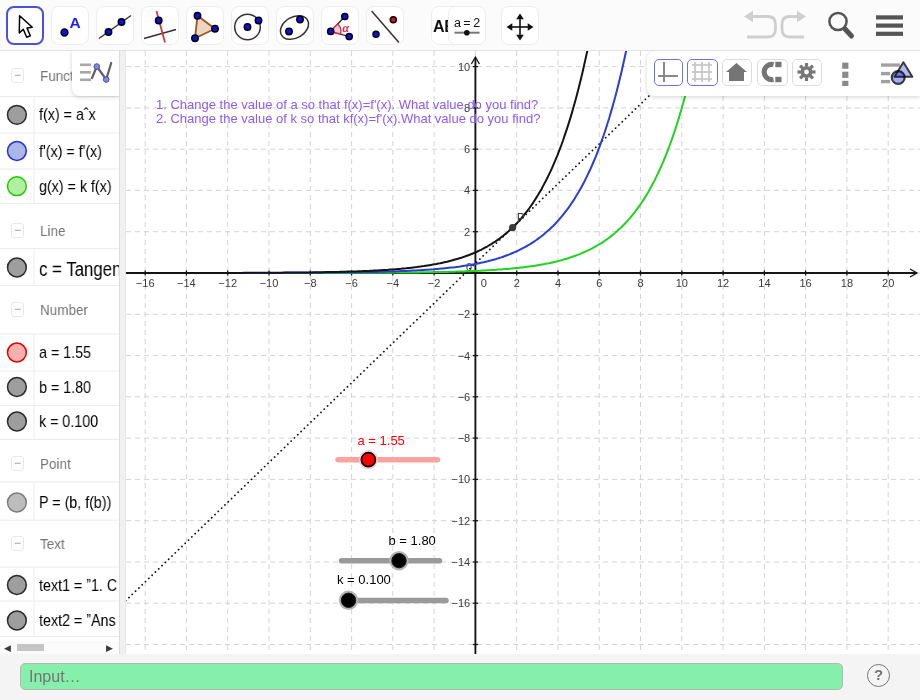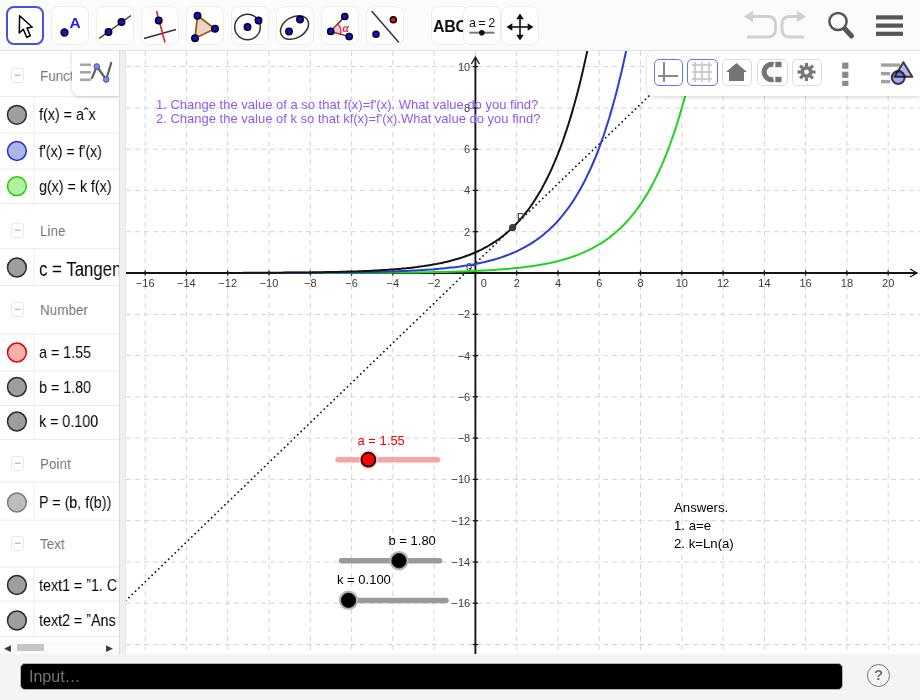--- a/index.html
+++ b/index.html
@@ -73,21 +73,21 @@
         <line x1="5.6" y1="3.9" x2="32.9" y2="35.5" stroke="#3a3030" stroke-width="1.5"></line>
         <circle cx="27.3" cy="12.8" r="3" fill="#e01010" stroke="#000" stroke-width="1.5"></circle>
         <circle cx="10" cy="27.3" r="3" fill="#0d0deb" stroke="#000" stroke-width="1.5"></circle>
       </svg>
     </div>
     <div class="tb" style="left:431px">
       <svg width="38" height="38" viewBox="0 0 38 38">
         <text x="19" y="25" font-size="16" font-weight="bold" fill="#111" text-anchor="middle" font-family="'Liberation Sans',sans-serif" style="letter-spacing:-0.3px">ABC</text>
       </svg>
     </div>
-    <div class="tb" style="left:463px">
+    <div class="tb" style="left:448px">
       <svg width="38" height="38" viewBox="0 0 38 38">
         <text x="19" y="20" font-size="12.5" fill="#111" text-anchor="middle" font-family="'Liberation Sans',sans-serif">a = 2</text>
         <line x1="6.5" y1="25.7" x2="31.5" y2="25.7" stroke="#777" stroke-width="2"></line>
         <circle cx="18.8" cy="25.7" r="2.8" fill="#111"></circle>
       </svg>
     </div>
     <div class="tb" style="left:501.0px">
       <svg width="38" height="38" viewBox="0 0 38 38">
         <g stroke="#111" stroke-width="1.6">
           <line x1="19" y1="11" x2="19" y2="29"></line>
@@ -327,21 +327,20 @@
 <circle cx="273" cy="509.7" r="9.7" fill="#b5b5b5"></circle>
 <circle cx="273" cy="509.7" r="7.2" fill="#000" stroke="#1a1a1a" stroke-width="1"></circle>
 <text x="262.5" y="494.0" font-size="13px" fill="#000" font-family="'Liberation Sans',sans-serif">b = 1.80</text>
 
 <line x1="217" y1="549.5" x2="320" y2="549.5" stroke="#9a9a9a" stroke-width="5.5" stroke-linecap="round"></line>
 <circle cx="222.5" cy="549.3" r="9.7" fill="#b5b5b5"></circle>
 <circle cx="222.5" cy="549.3" r="7.2" fill="#000" stroke="#1a1a1a" stroke-width="1"></circle>
 <text x="211" y="533.1" font-size="13px" fill="#000" font-family="'Liberation Sans',sans-serif">k = 0.100</text>
 </svg>
 <div style="position:absolute;left:30px;top:47px;font-size:13px;color:#8b5cf6;line-height:13.9px;white-space:nowrap">1. Change the value of a so that f(x)=f'(x). What value do you find?<br>2. Change the value of k so that kf(x)=f'(x).What value do you find?</div>
-<div style="position:absolute;left:548px;top:447.7px;font-size:13.2px;color:#000;line-height:18.1px;white-space:nowrap">Answers.<br>1. a=e<br>2. k=Ln(a)</div>
 
 <div style="position:absolute;left:521px;top:0px;width:273px;height:44.5px;background:#fff;border-radius:8px 0 0 8px;box-shadow:0 1px 4px rgba(0,0,0,0.18)">
 <div style="position:absolute;left:6.7px;top:7.5px;width:29px;height:27px;border:1.5px solid #6a74e0;border-radius:5px;box-sizing:border-box"><svg width="26" height="24" viewBox="0 0 26 24">
           <g stroke="#888" stroke-width="2">
             <line x1="3" y1="16" x2="23" y2="16"></line>
             <line x1="9" y1="2" x2="9" y2="22"></line>
           </g>
         </svg></div>
       <div style="position:absolute;left:40.2px;top:7.5px;width:31px;height:27px;border:1.5px solid #6a74e0;border-radius:5px;box-sizing:border-box"><svg width="28" height="24" viewBox="0 0 28 24">
           <g stroke="#c9c9c9" stroke-width="1.8">
@@ -389,14 +388,14 @@
           <rect x="6" y="12.9" width="9.2" height="3.4"></rect>
           <rect x="6" y="20.9" width="9.2" height="3.4"></rect>
         </g>
 <polygon points="28.4,3.2 37.3,17.8 19.5,17.8" fill="#b2b7f6" stroke="#3a3a3a" stroke-width="2" stroke-linejoin="round"></polygon>
 <circle cx="23.2" cy="18.5" r="6.4" fill="#a5abfb" stroke="#3a3a3a" stroke-width="2.2" style="mix-blend-mode:multiply"></circle>
 </svg>
 </div>
 </div>
 
 <div style="position:absolute;left:0;top:654px;width:920px;height:46px;background:#f4f4f4">
-<div style="position:absolute;left:20px;top:8.5px;width:823px;height:27px;background:#000000;border:1px solid #b6b6b6;border-radius:5px;font-size:16px;color:#757575;line-height:25px;padding-left:8px">Input…</div>
+<div style="position:absolute;left:20px;top:8.5px;width:823px;height:27px;background:#86efac;border:1px solid #b6b6b6;border-radius:5px;font-size:16px;color:#757575;line-height:25px;padding-left:8px">Input…</div>
 <div style="position:absolute;left:867px;top:10px;width:23px;height:23px;border:1.8px solid #757575;border-radius:50%;color:#757575;font-size:15px;font-weight:bold;text-align:center;line-height:20px">?</div>
 </div>
 </body></html>

